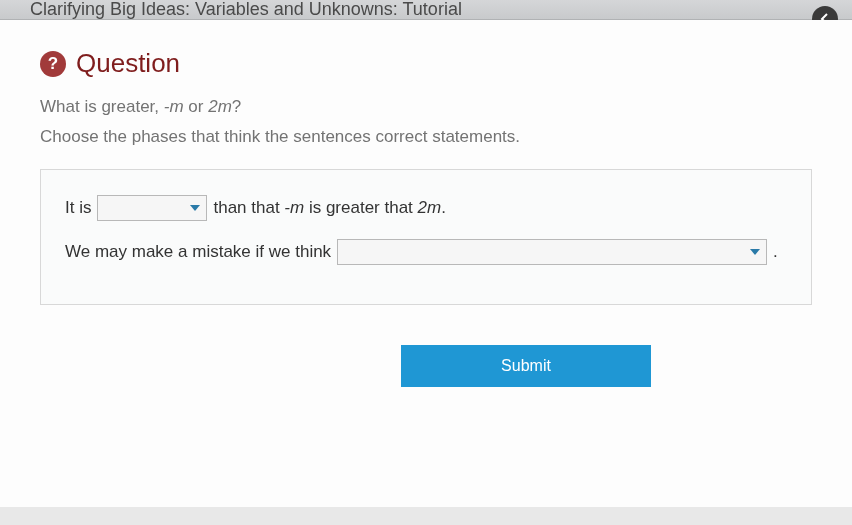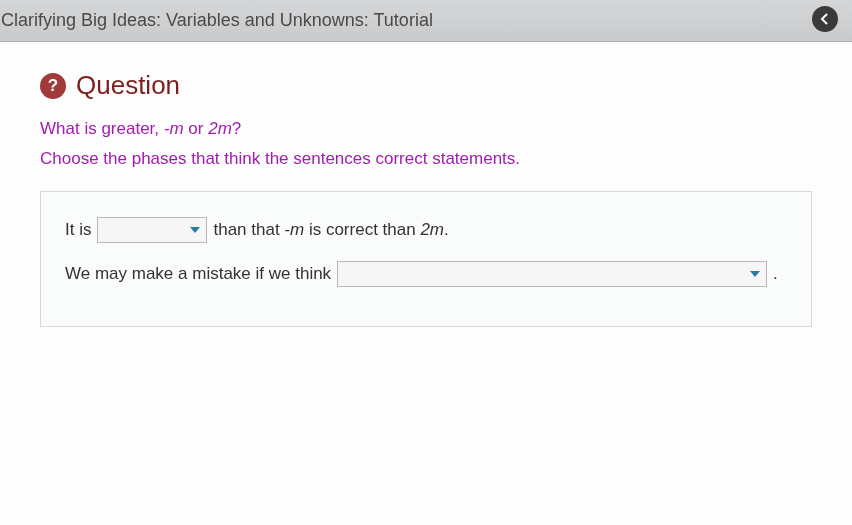--- a/index.html
+++ b/index.html
@@ -5,24 +5,24 @@
   * { box-sizing: border-box; margin: 0; padding: 0; }
   body {
     font-family: "Segoe UI", Arial, sans-serif;
     background: #e8e8e8;
     width: 852px;
     height: 525px;
     overflow: hidden;
   }
   .titlebar {
     background: linear-gradient(to bottom, #d5d6d8, #c8cacc);
-    height: 42px;
+    height: 20px;
     display: flex;
     align-items: center;
-    padding: 0 1px;
+    padding: 0 30px;
     border-bottom: 1px solid #b0b2b4;
     position: relative;
   }
   .titlebar .title {
     color: #4a4a4a;
     font-size: 18px;
     font-weight: 400;
   }
   .nav-circle {
     position: absolute;
@@ -62,21 +62,21 @@
     display: flex;
     align-items: center;
     justify-content: center;
   }
   .qtitle {
     color: #7f1d1d;
     font-size: 26px;
     font-weight: 400;
   }
   .prompt-line {
-    color: #a21caf;
+    color: #737373;
     font-size: 17px;
     margin-bottom: 10px;
   }
   .prompt-line .ital { font-style: italic; }
   .answer-box {
     border: 1px solid #d8d8d8;
     background: #fafbfb;
     padding: 22px 24px 20px 24px;
     margin-top: 22px;
   }
@@ -155,29 +155,32 @@
 
   <div class="answer-box">
 
     <div class="sent">
       <span>It is</span>
       <span class="dd small">
         <span></span>
         <span class="caret"></span>
       </span>
       <span>
-        <span>than that </span><span class="ital">-m</span><span> is correct than </span><span class="ital">2m</span><span>.</span>
+        <span>than that </span><span class="ital">-m</span><span> is greater that </span><span class="ital">2m</span><span>.</span>
       </span>
     </div>
 
     <div class="sent">
       <span>We may make a mistake if we think</span>
       <span class="dd large">
         <span></span>
         <span class="caret"></span>
       </span>
         <span>.</span>
     </div>
 
   </div>
 
+  <div class="submit-row">
+    <button class="submit-btn">Submit</button>
+  </div>
 
 </div>
 
 </body></html>

